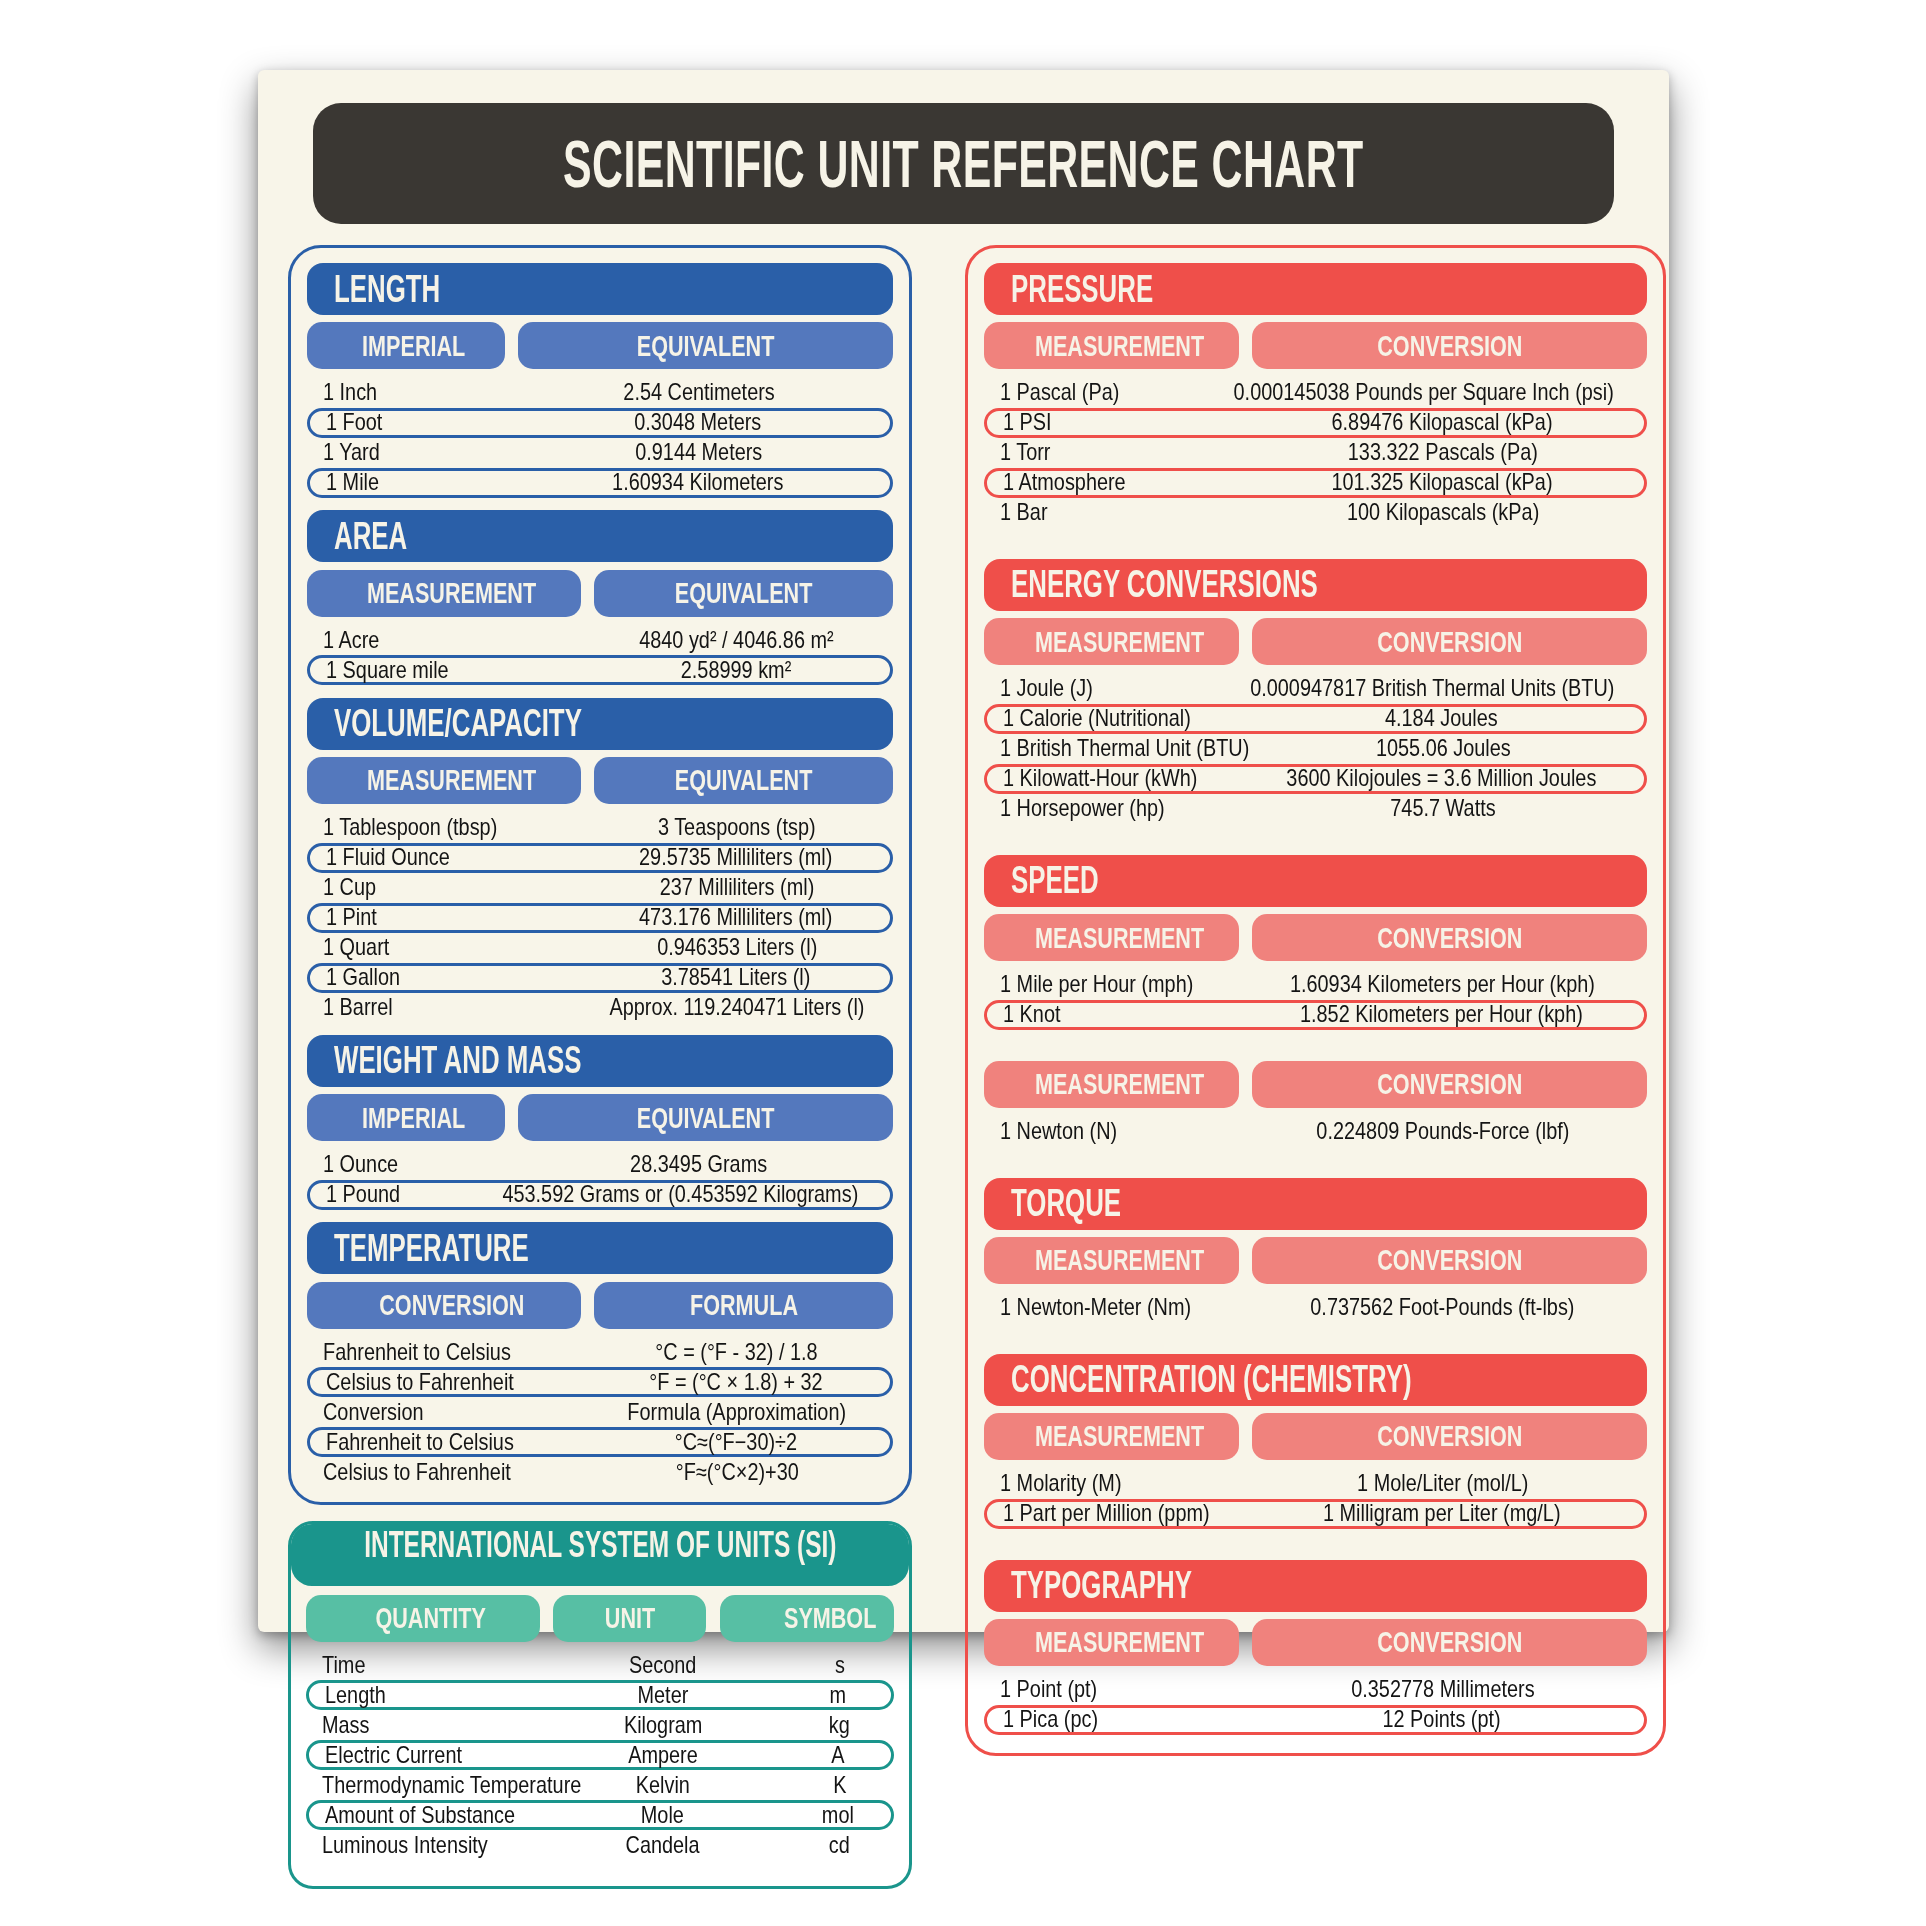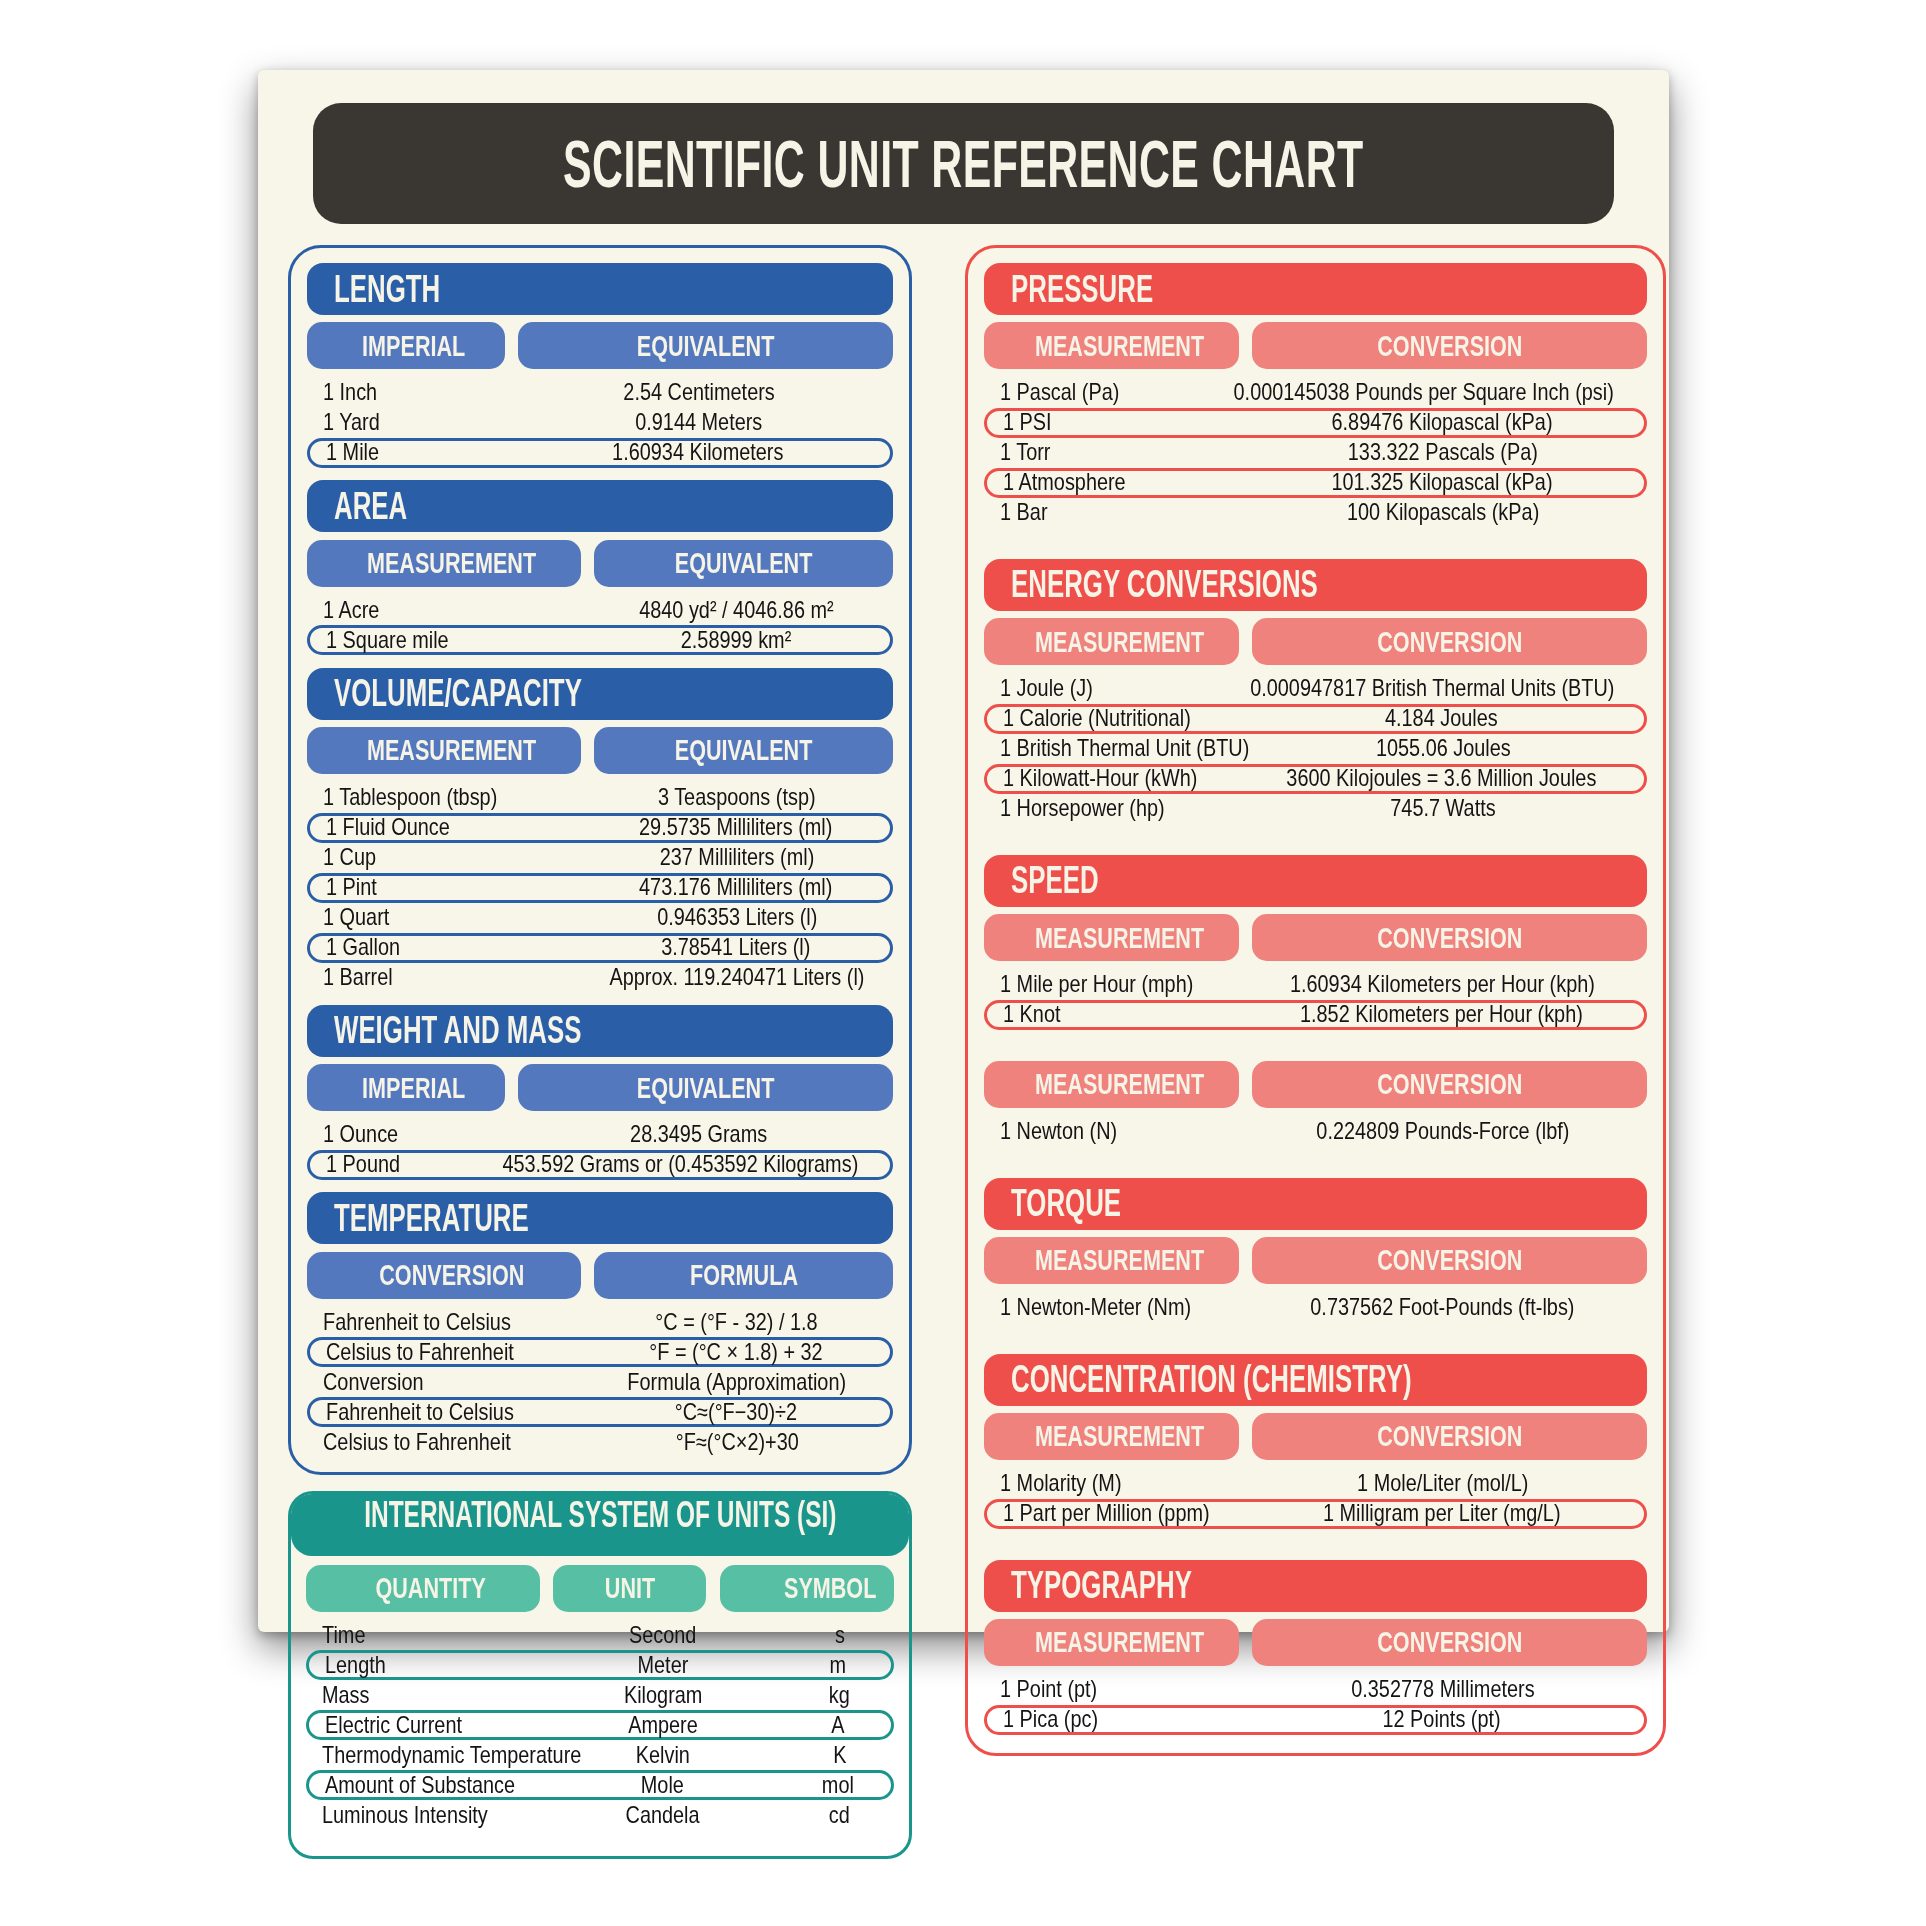--- a/index.html
+++ b/index.html
@@ -105,20 +105,24 @@
                 <span class="cndc">IMPERIAL</span>
               </div>
               <div class="chip c2">
                 <span class="cndc">EQUIVALENT</span>
               </div>
             </div>
             <div class="row">
               <div class="cell c1"><span class="bcnd">1 Inch</span></div>
               <div class="cell c2"><span class="bcnd">2.54 Centimeters</span></div>
             </div>
+            <div class="row alt">
+              <div class="cell c1"><span class="bcnd">1 Foot</span></div>
+              <div class="cell c2"><span class="bcnd">0.3048 Meters</span></div>
+            </div>
             <div class="row">
               <div class="cell c1"><span class="bcnd">1 Yard</span></div>
               <div class="cell c2"><span class="bcnd">0.9144 Meters</span></div>
             </div>
             <div class="row alt">
               <div class="cell c1"><span class="bcnd">1 Mile</span></div>
               <div class="cell c2"><span class="bcnd">1.60934 Kilometers</span></div>
             </div>
           </section>
           <section class="sec">

